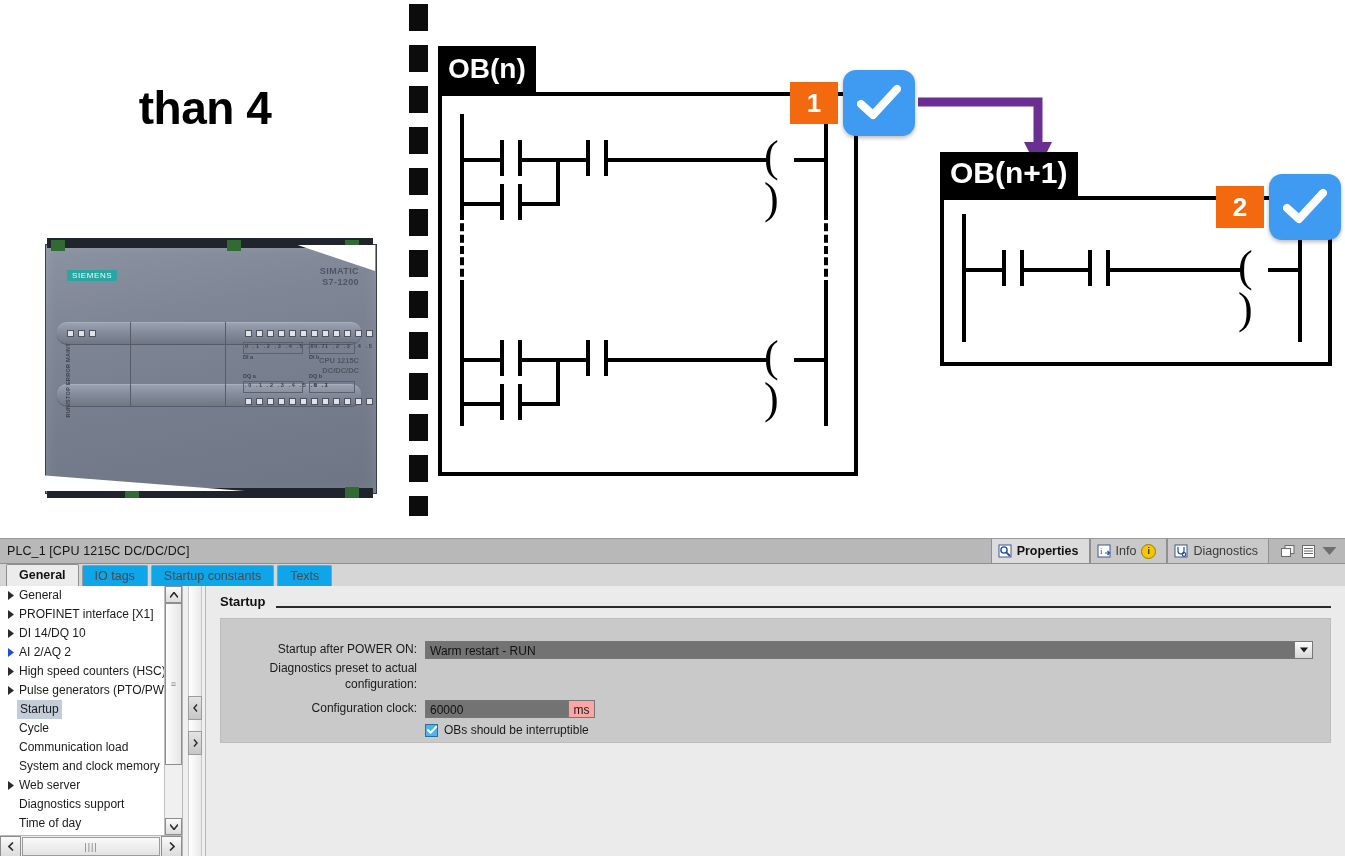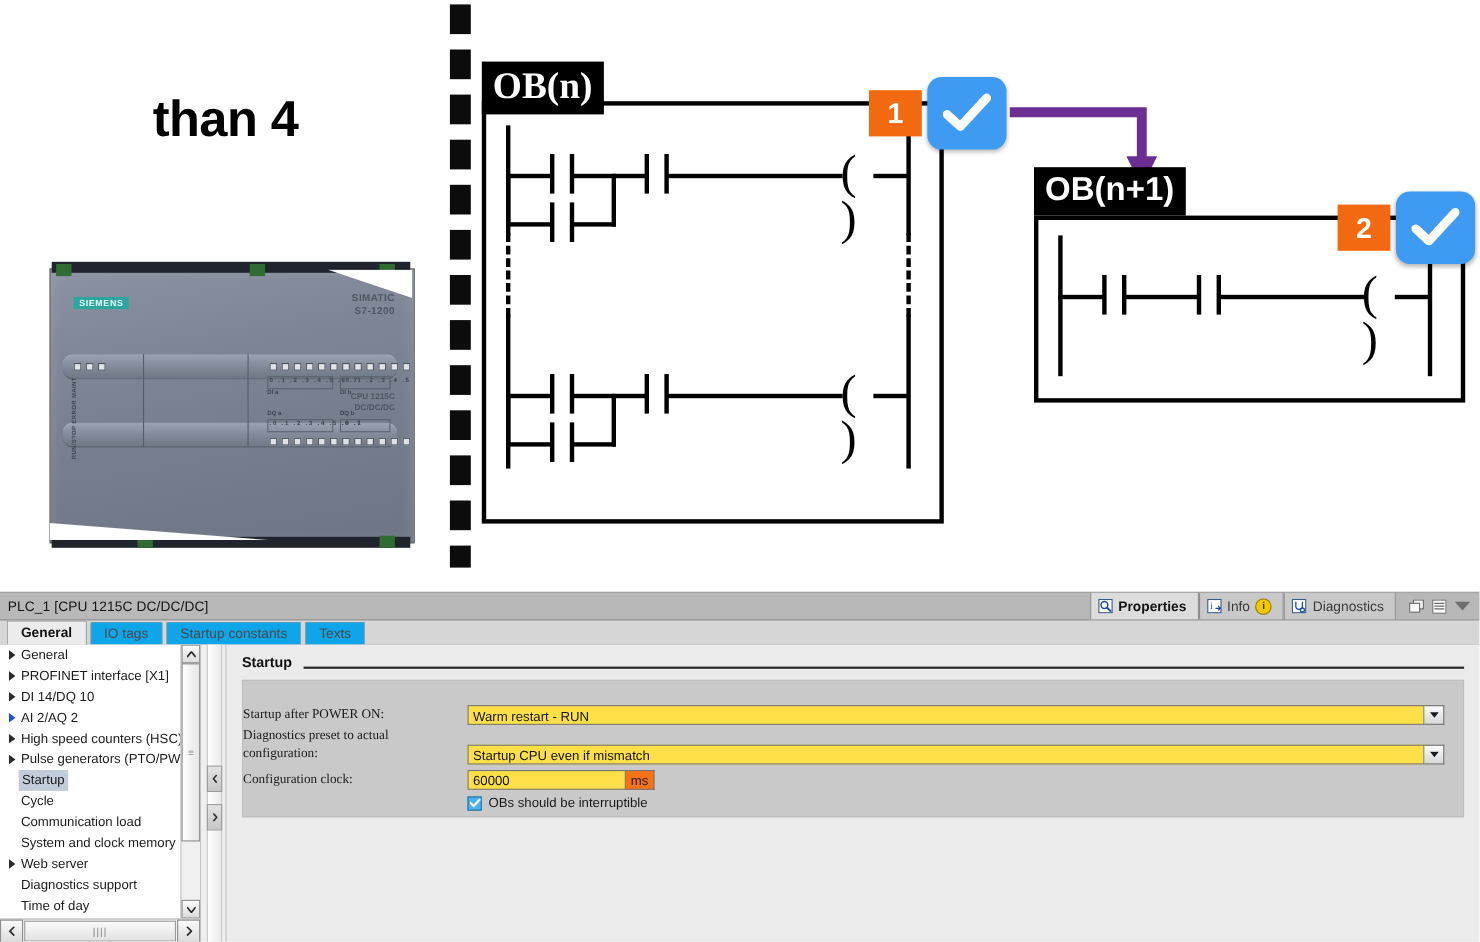--- a/index.html
+++ b/index.html
@@ -42,21 +42,21 @@
     position:absolute;left:205px;top:7px;width:125px;height:26px;
     background:#ffffff;
     clip-path:polygon(0 0,100% 0,100% 100%,38% 0);
   }
   .plc .bevel-bot{
     position:absolute;left:0px;bottom:7px;width:200px;height:26px;background:#fff;
     clip-path:polygon(0 100%,0 40%,100% 100%);
   }
   .plc .siemens{
     position:absolute;left:22px;top:32px;padding:1px 5px;background:#2aa5a0;
-    color:#eafdfd;font-size:8px;font-weight:bold;letter-spacing:.6px;
+    color:#eafdfd;font-size:8px;font-weight:normal;letter-spacing:.6px;
     font-family:"Liberation Sans",sans-serif;
   }
   .plc .simatic{
     position:absolute;right:16px;top:28px;text-align:right;color:#4e555f;
     font-size:9px;line-height:1.25;font-weight:bold;letter-spacing:.4px;
   }
   .plc .cpu-lbl{
     position:absolute;right:16px;top:118px;text-align:right;color:#4e555f;
     font-size:7.5px;line-height:1.3;font-weight:bold;
   }
@@ -80,21 +80,21 @@
 
   
   .ob{position:absolute;}
   .ob .tag{
     position:absolute;background:#000;color:#fff;font-weight:bold;
     padding:4px 10px 6px 10px;z-index:4;white-space:nowrap;
   }
   .ob .frame{position:absolute;border:4px solid #000;background:#fff;}
 
   #ob-n{left:438px;top:44px;width:420px;height:432px;}
-  #ob-n .tag{left:0px;top:12px;font-size:34px;line-height:38px;font-family:Liberation Serif, serif;}
+  #ob-n .tag{left:0px;top:2px;font-size:28px;line-height:38px;}
   #ob-n .frame{left:0px;top:48px;width:412px;height:376px;}
 
   #ob-n1{left:940px;top:152px;width:392px;height:210px;}
   #ob-n1 .tag{left:0px;top:0px;font-size:30px;line-height:34px;}
   #ob-n1 .frame{left:0px;top:44px;width:384px;height:162px;}
 
   .lad{position:absolute;inset:0;}
   .lad .vrail{position:absolute;width:4px;background:#000;}
   .lad .vrail.dashed{
     background:none;
@@ -229,37 +229,36 @@
   .sect-title{
     position:absolute;left:14px;top:8px;font-size:13px;font-weight:bold;color:#111;
   }
   .sect-rule{position:absolute;left:70px;right:14px;top:20px;height:2px;background:#2a2a2a;}
   .panel{
     position:absolute;left:14px;top:32px;right:14px;height:123px;
     background:#c9c9c9;border:1px solid #bdbdbd;
   }
   .frow{position:absolute;display:flex;align-items:flex-start;}
   .flabel{
-    width:196px;text-align:left;font-size:12px;color:#1a1a1a;padding-right:8px;
+    width:196px;text-align:right;font-size:12px;color:#1a1a1a;padding-right:8px;
     line-height:16px;
-    font-family:Liberation Serif, serif;
   }
   .ffield{display:flex;align-items:stretch;}
   .inp{
-    height:18px;line-height:18px;background:#fde047;border:1px solid #767676;
+    height:18px;line-height:18px;background:#737373;border:1px solid #767676;
     font-size:12px;color:#111;padding:0 4px;box-sizing:border-box;
   }
   .ddbtn{
     width:18px;height:18px;background:linear-gradient(180deg,#fbfbfb,#d7d7d7);
     border:1px solid #767676;border-left:none;box-sizing:border-box;
     display:flex;align-items:center;justify-content:center;
   }
   .unit{
     height:18px;line-height:18px;min-width:26px;text-align:center;
-    background:#f97316;border:1px solid #767676;border-left:none;
+    background:#fca5a5;border:1px solid #767676;border-left:none;
     font-size:12px;color:#1a1a1a;padding:0 4px;box-sizing:border-box;
   }
   .cbrow{display:flex;align-items:center;gap:6px;}
   .cbox{
     width:13px;height:13px;background:#4ab4ee;border:1px solid #2a6f9b;
     display:flex;align-items:center;justify-content:center;box-sizing:border-box;
   }
   .cblabel{font-size:12px;color:#1a1a1a;}
 </style>
 </head>
@@ -700,28 +699,20 @@
                   </svg>
               </div>
             </div>
           </div>
 
           <div class="frow" style="left:0;top:41px">
             <div class="flabel">
               <div>Diagnostics preset to actual</div>
               <div>configuration:</div>
             </div>
-            <div class="ffield" style="margin-top:17px">
-              <div class="inp" style="width:870px">Startup CPU even if mismatch</div>
-              <div class="ddbtn">
-                <svg width="8" height="6" viewBox="0 0 8 6">
-                    <path d="M0 0.5 L4 5.5 L8 0.5" fill="#1a1a1a"></path>
-                  </svg>
-              </div>
-            </div>
           </div>
 
           <div class="frow" style="left:0;top:81px">
             <div class="flabel">Configuration clock:</div>
             <div class="ffield">
               <div class="inp" style="width:144px">60000</div>
               <div class="unit">ms</div>
             </div>
           </div>
 

